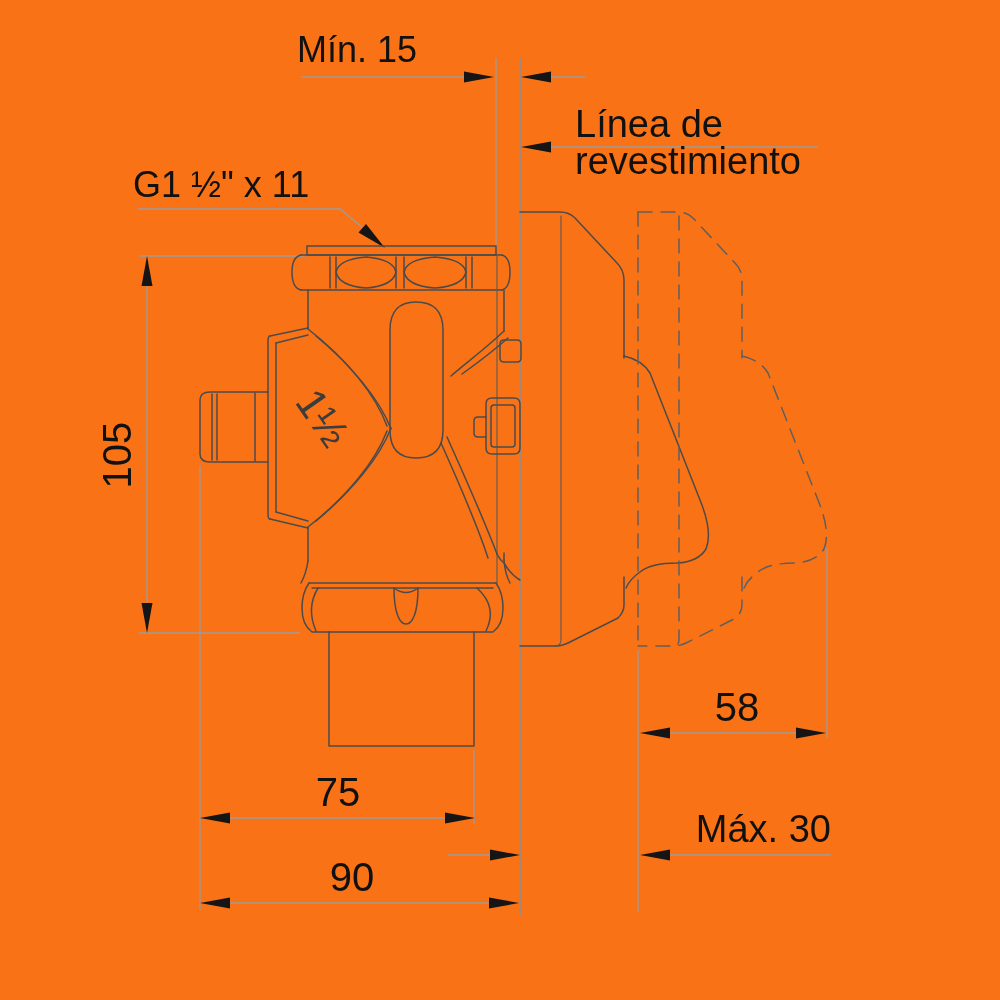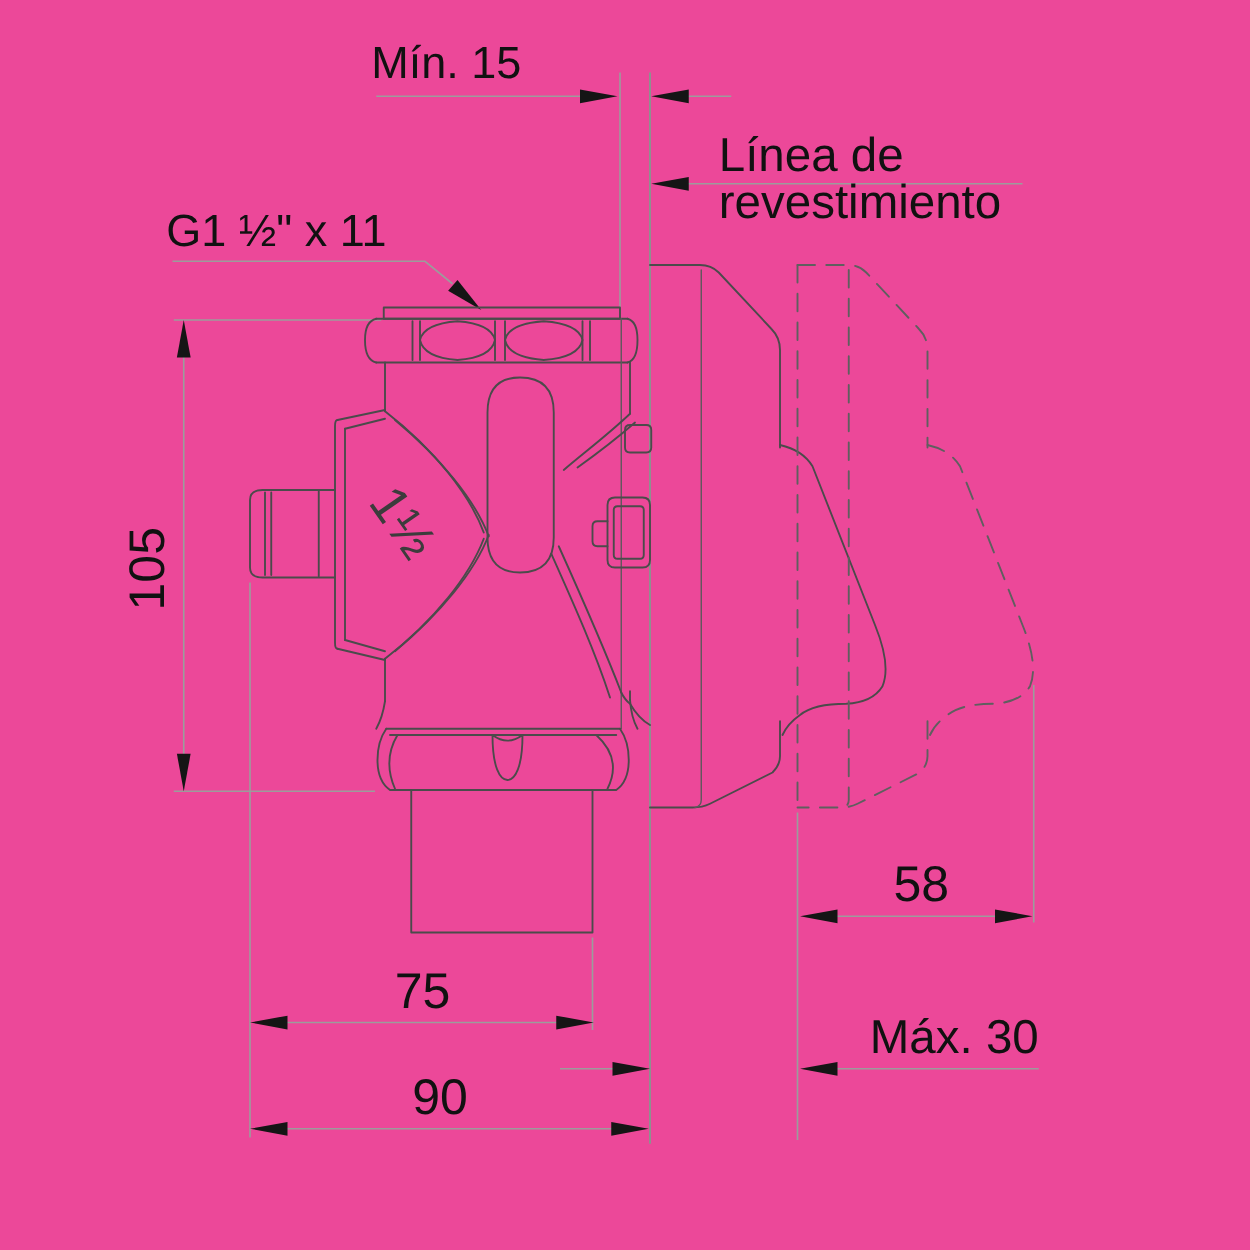--- a/index.html
+++ b/index.html
@@ -1,16 +1,16 @@
 <!DOCTYPE html>
 <html><head>
 <meta charset="utf-8">
 <style>
   html,body{margin:0;padding:0;background:#fff;}
-  .stage{position:relative;width:1000px;height:1000px;background:#ec4899;overflow:hidden;
+  .stage{position:relative;width:1000px;height:1000px;background:#f97316;overflow:hidden;
          font-family:"Liberation Sans", sans-serif;}
   svg{display:block;}
   .dimline{stroke:#9c9c9c;stroke-width:1.3;fill:none;}
   .wallline{stroke:#8f8f8f;stroke-width:1.6;fill:none;}
   .arrow{fill:#151515;stroke:none;}
   .draw{stroke:#4b4b4b;stroke-width:1.5;fill:none;stroke-linejoin:round;stroke-linecap:round;}
   .draw-thin{stroke:#5a5a5a;stroke-width:1.1;fill:none;stroke-linejoin:round;stroke-linecap:round;}
   .dashed{stroke:#5f5f5f;stroke-width:1.5;fill:none;stroke-linejoin:round;stroke-linecap:round;
           stroke-dasharray:14 9;}
   text{fill:#111;}

